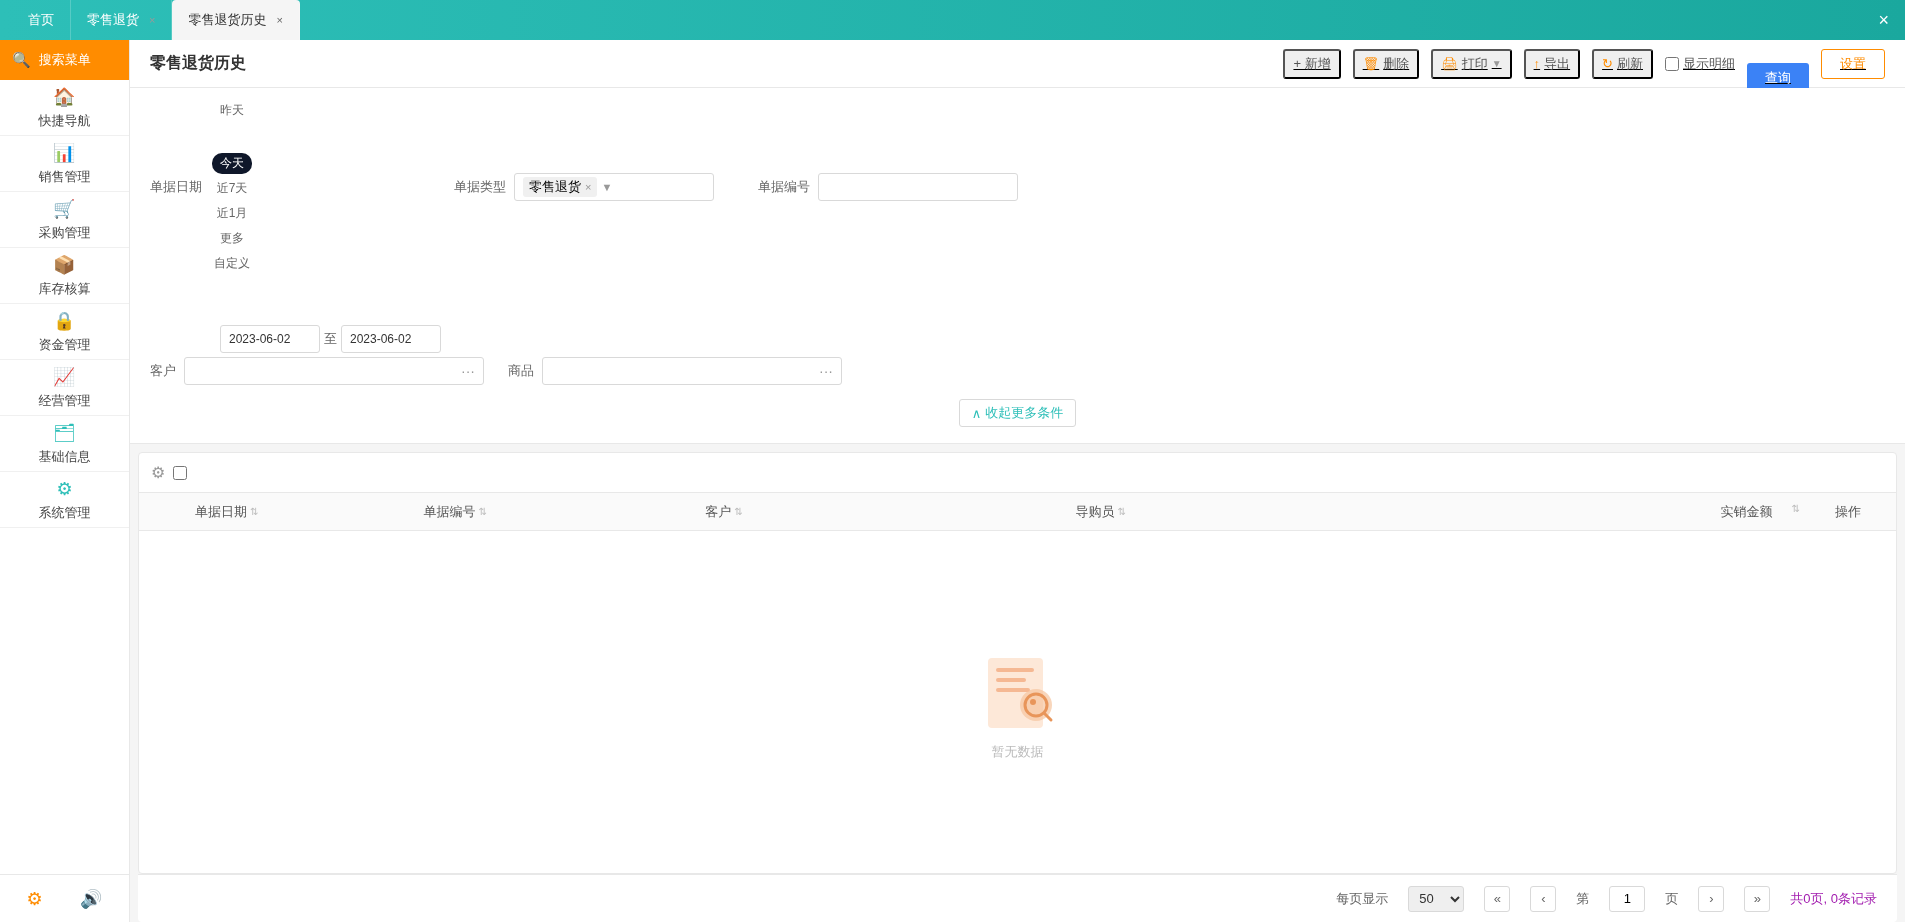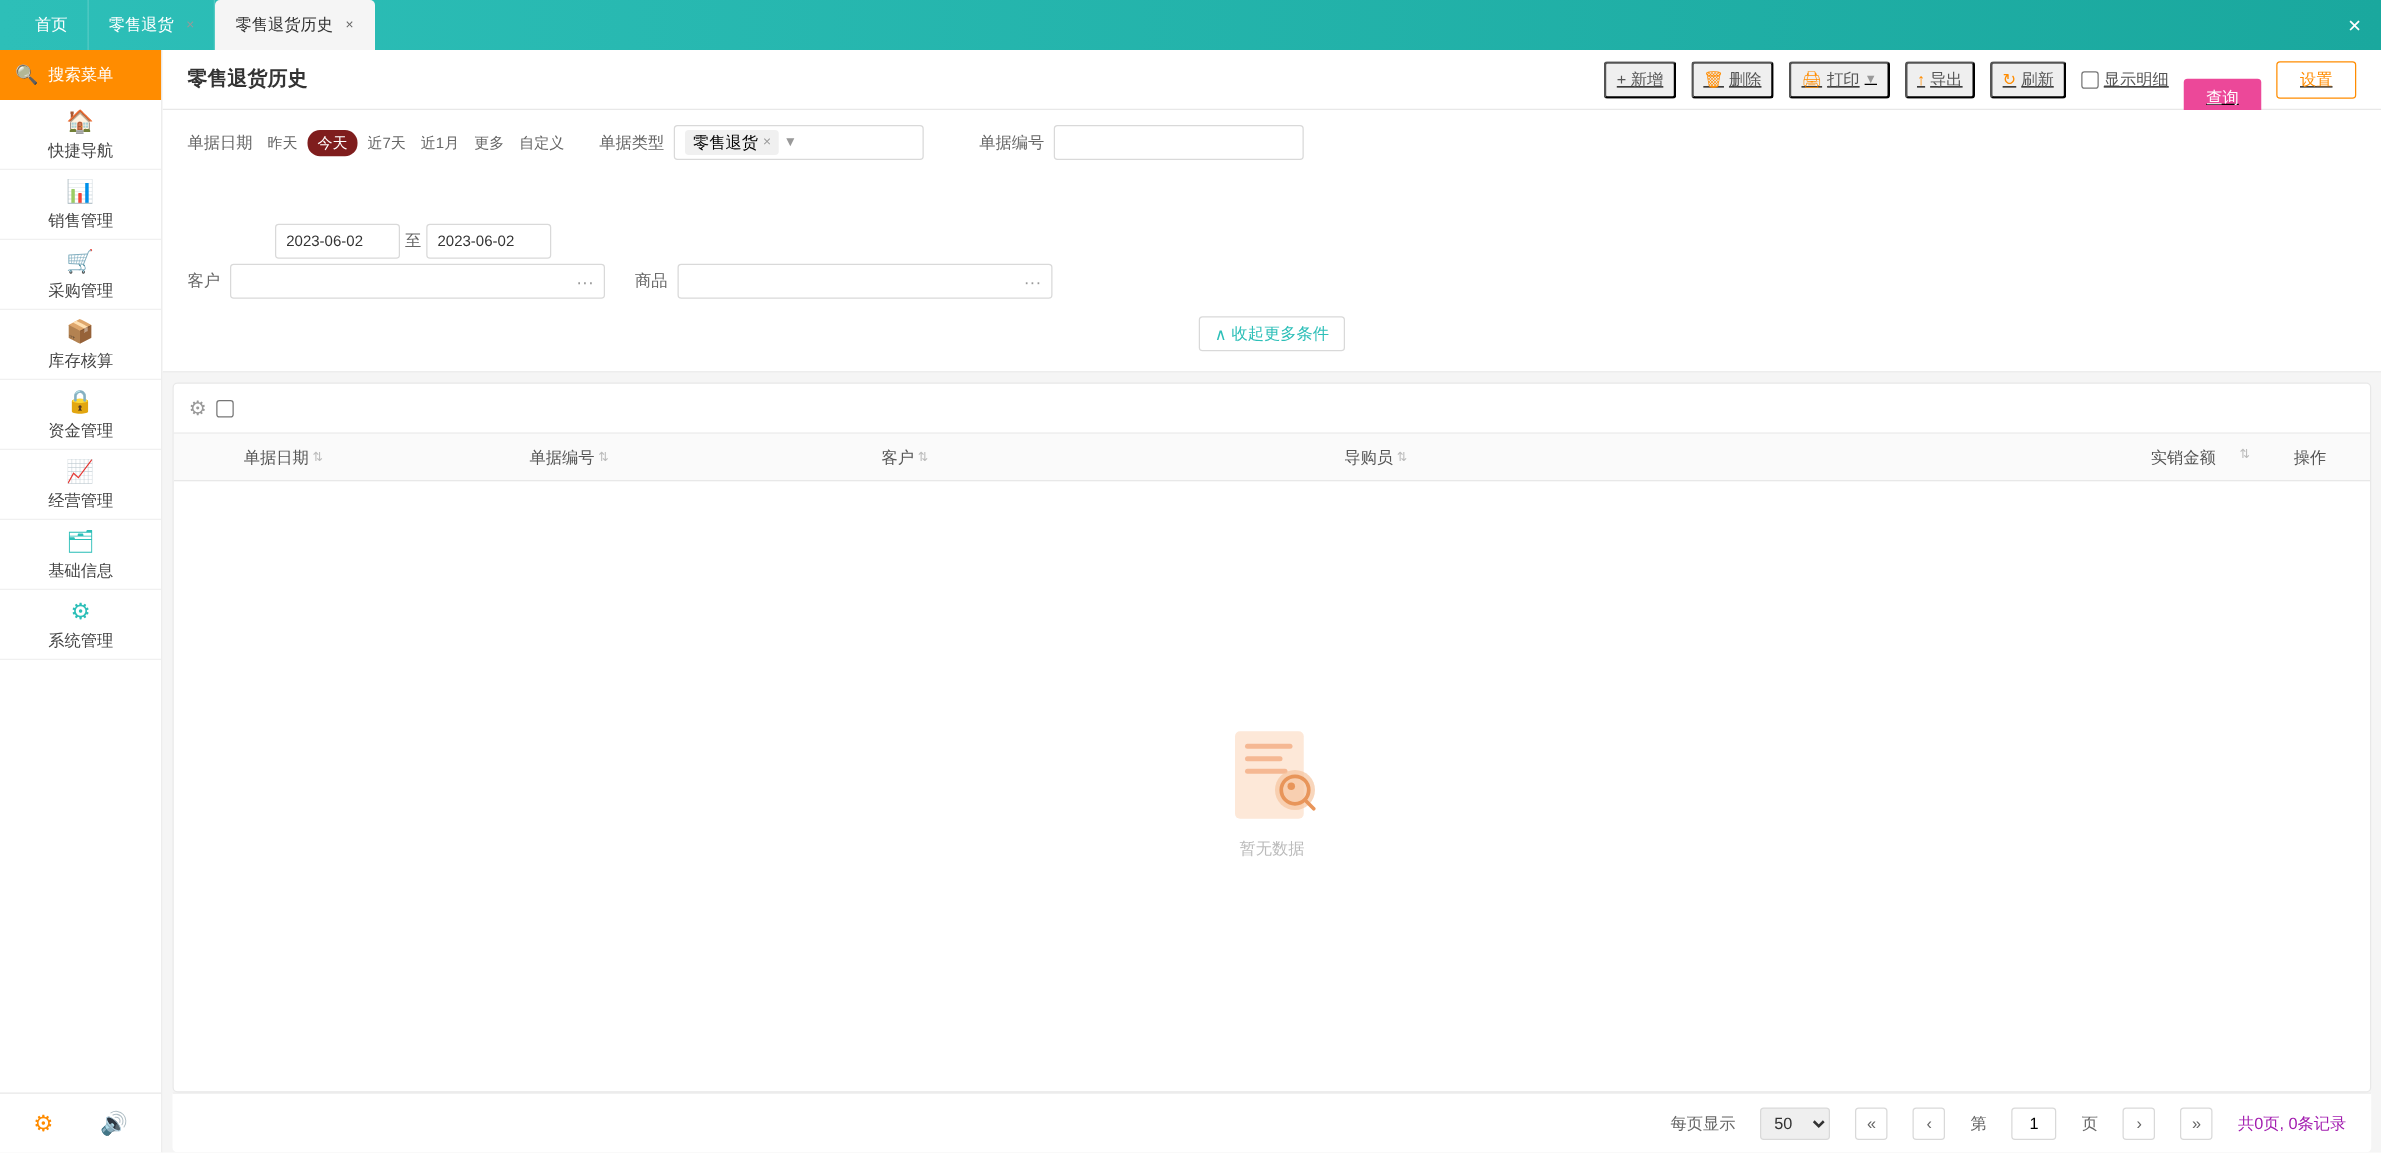--- a/index.html
+++ b/index.html
@@ -118,21 +118,21 @@
       display: flex;
       align-items: center;
       gap: 4px;
       cursor: pointer;
       color: #555;
       font-size: 13px;
       padding: 4px 8px;
       border-radius: 3px;
     }
     .btn-query {
-      background: #ec4899;
+      background: #3b82f6;
       color: #fff;
       border: none;
       padding: 6px 18px;
       border-radius: 3px;
       cursor: pointer;
       font-size: 13px;
       margin-top: 29px;
     }
     .btn-setting {
       background: #fff;
@@ -168,33 +168,34 @@
     .filter-label { color: #666; font-size: 13px; white-space: nowrap; }
     .filter-input {
       border: 1px solid #d9d9d9;
       border-radius: 3px;
       padding: 4px 8px;
       font-size: 13px;
       color: #333;
       background: #fff;
       height: 28px;
     }
-    .date-range { display: flex; align-items: center; gap: 4px; }
+    .date-range { display: flex; align-items: center; gap: 4px; flex-direction: column; }
     .date-btn {
       font-size: 12px;
       color: #666;
       cursor: pointer;
       padding: 2px 4px;
       border-radius: 2px;
     }
     .date-btn.active {
-      background: #7f1d1d;
+      background: #0f172a;
       color: #fff;
       border-radius: 10px;
       padding: 2px 8px;
+      margin-top: 28px;
     }
     .date-inputs { display: flex; align-items: center; gap: 4px; font-size: 12px; color: #666; margin-top: 47px; }
     .tag-input {
       display: flex;
       align-items: center;
       border: 1px solid #d9d9d9;
       border-radius: 3px;
       padding: 2px 8px;
       background: #fff;
       height: 28px;

